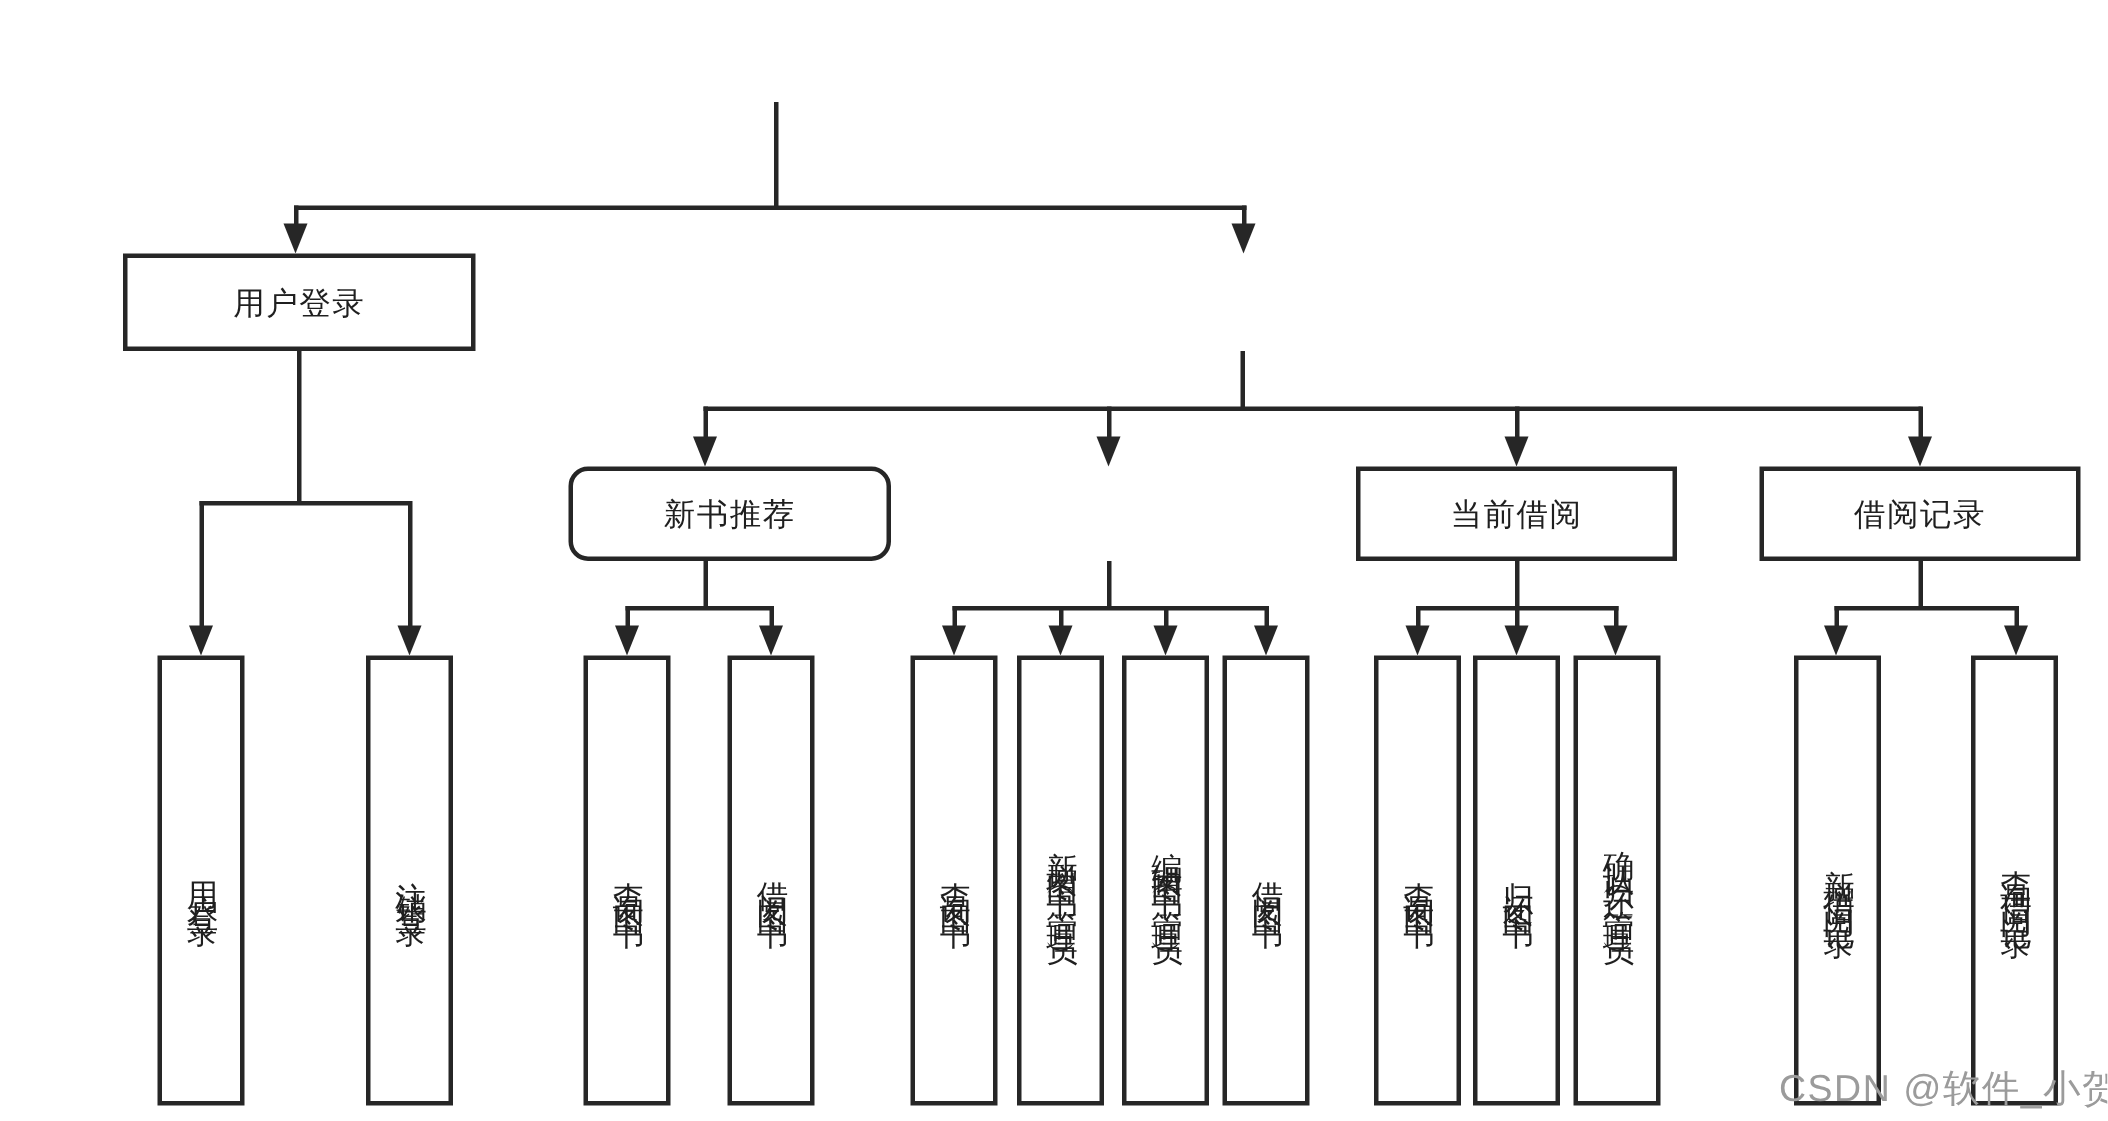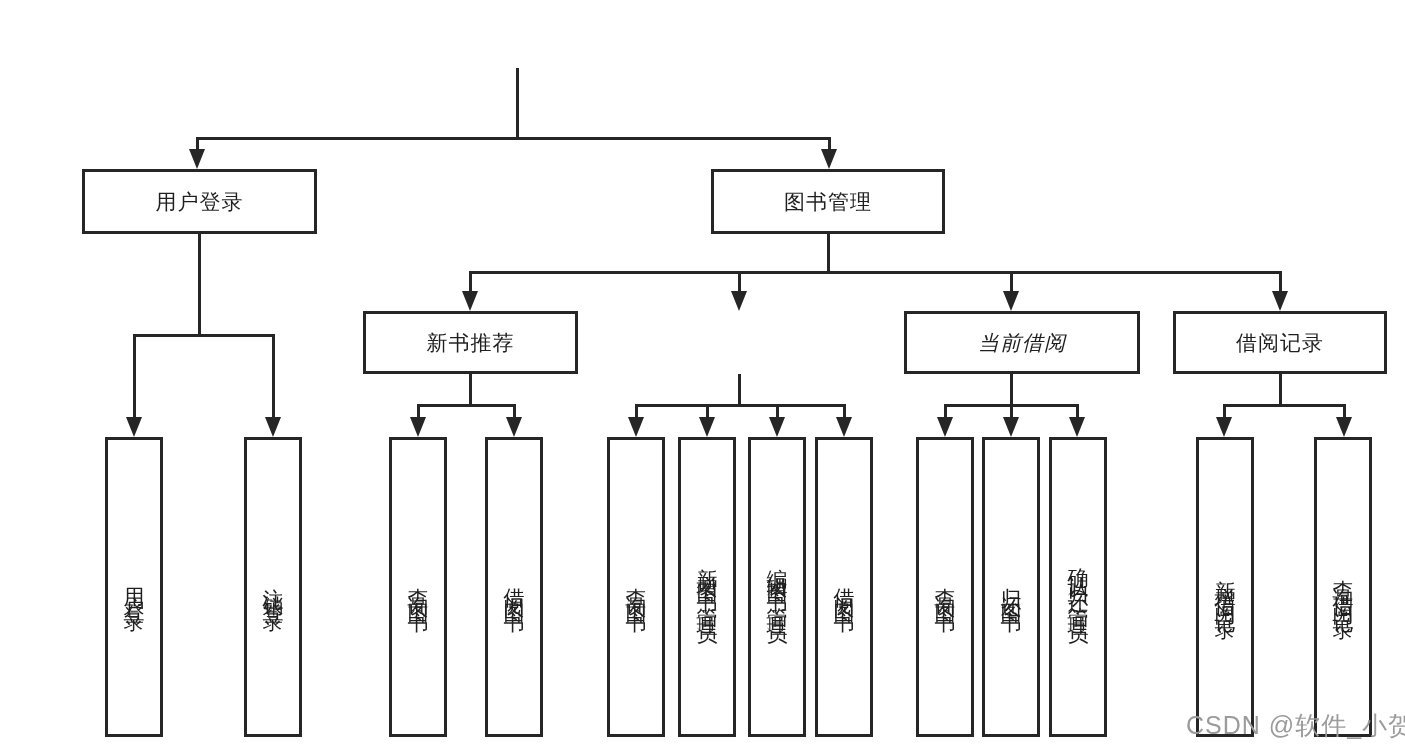--- a/index.html
+++ b/index.html
@@ -71,42 +71,41 @@
 
 
   <div class="vline" style="left:516px;top:68px;height:71px;"></div>
   <div class="hline" style="left:196px;top:137px;width:635px;"></div>
   <div class="vline" style="left:196px;top:137px;height:16px;"></div>
   <div class="arrow" style="left:189px;top:149px;"></div>
   <div class="vline" style="left:828px;top:137px;height:16px;"></div>
   <div class="arrow" style="left:821px;top:149px;"></div>
 
   <div class="hbox" style="left:82px;top:169px;width:235px;height:65px;">用户登录</div>
-  <div class="hbox" style="left:711px;top:169px;width:234px;height:65px;">图书管理</div>
 
   <div class="vline" style="left:198px;top:234px;height:102px;"></div>
   <div class="hline" style="left:133px;top:334px;width:141px;"></div>
   <div class="vline" style="left:133px;top:334px;height:86px;"></div>
   <div class="arrow" style="left:126px;top:417px;"></div>
   <div class="vline" style="left:272px;top:334px;height:86px;"></div>
   <div class="arrow" style="left:265px;top:417px;"></div>
 
   <div class="vline" style="left:827px;top:234px;height:39px;"></div>
   <div class="hline" style="left:469px;top:271px;width:812px;"></div>
   <div class="vline" style="left:469px;top:271px;height:24px;"></div>
   <div class="arrow" style="left:462px;top:291px;"></div>
   <div class="vline" style="left:738px;top:271px;height:24px;"></div>
   <div class="arrow" style="left:731px;top:291px;"></div>
   <div class="vline" style="left:1010px;top:271px;height:24px;"></div>
   <div class="arrow" style="left:1003px;top:291px;"></div>
   <div class="vline" style="left:1279px;top:271px;height:24px;"></div>
   <div class="arrow" style="left:1272px;top:291px;"></div>
 
-  <div class="hbox" style="left:363px;top:311px;width:215px;height:63px;">新书推荐</div>
-  <div class="hbox" style="left:904px;top:311px;width:236px;height:63px;font-style:italic;">当前借阅</div>
+  <div class="hbox" style="left:379px;top:311px;width:215px;height:63px;border-radius:13px;">新书推荐</div>
+  <div class="hbox" style="left:904px;top:311px;width:214px;height:63px;">当前借阅</div>
   <div class="hbox" style="left:1173px;top:311px;width:214px;height:63px;">借阅记录</div>
 
   <div class="vline" style="left:469px;top:374px;height:32px;"></div>
   <div class="hline" style="left:417px;top:404px;width:99px;"></div>
   <div class="vline" style="left:417px;top:404px;height:15px;"></div>
   <div class="arrow" style="left:410px;top:417px;"></div>
   <div class="vline" style="left:513px;top:404px;height:15px;"></div>
   <div class="arrow" style="left:506px;top:417px;"></div>
 
   <div class="vline" style="left:738px;top:374px;height:32px;"></div>

